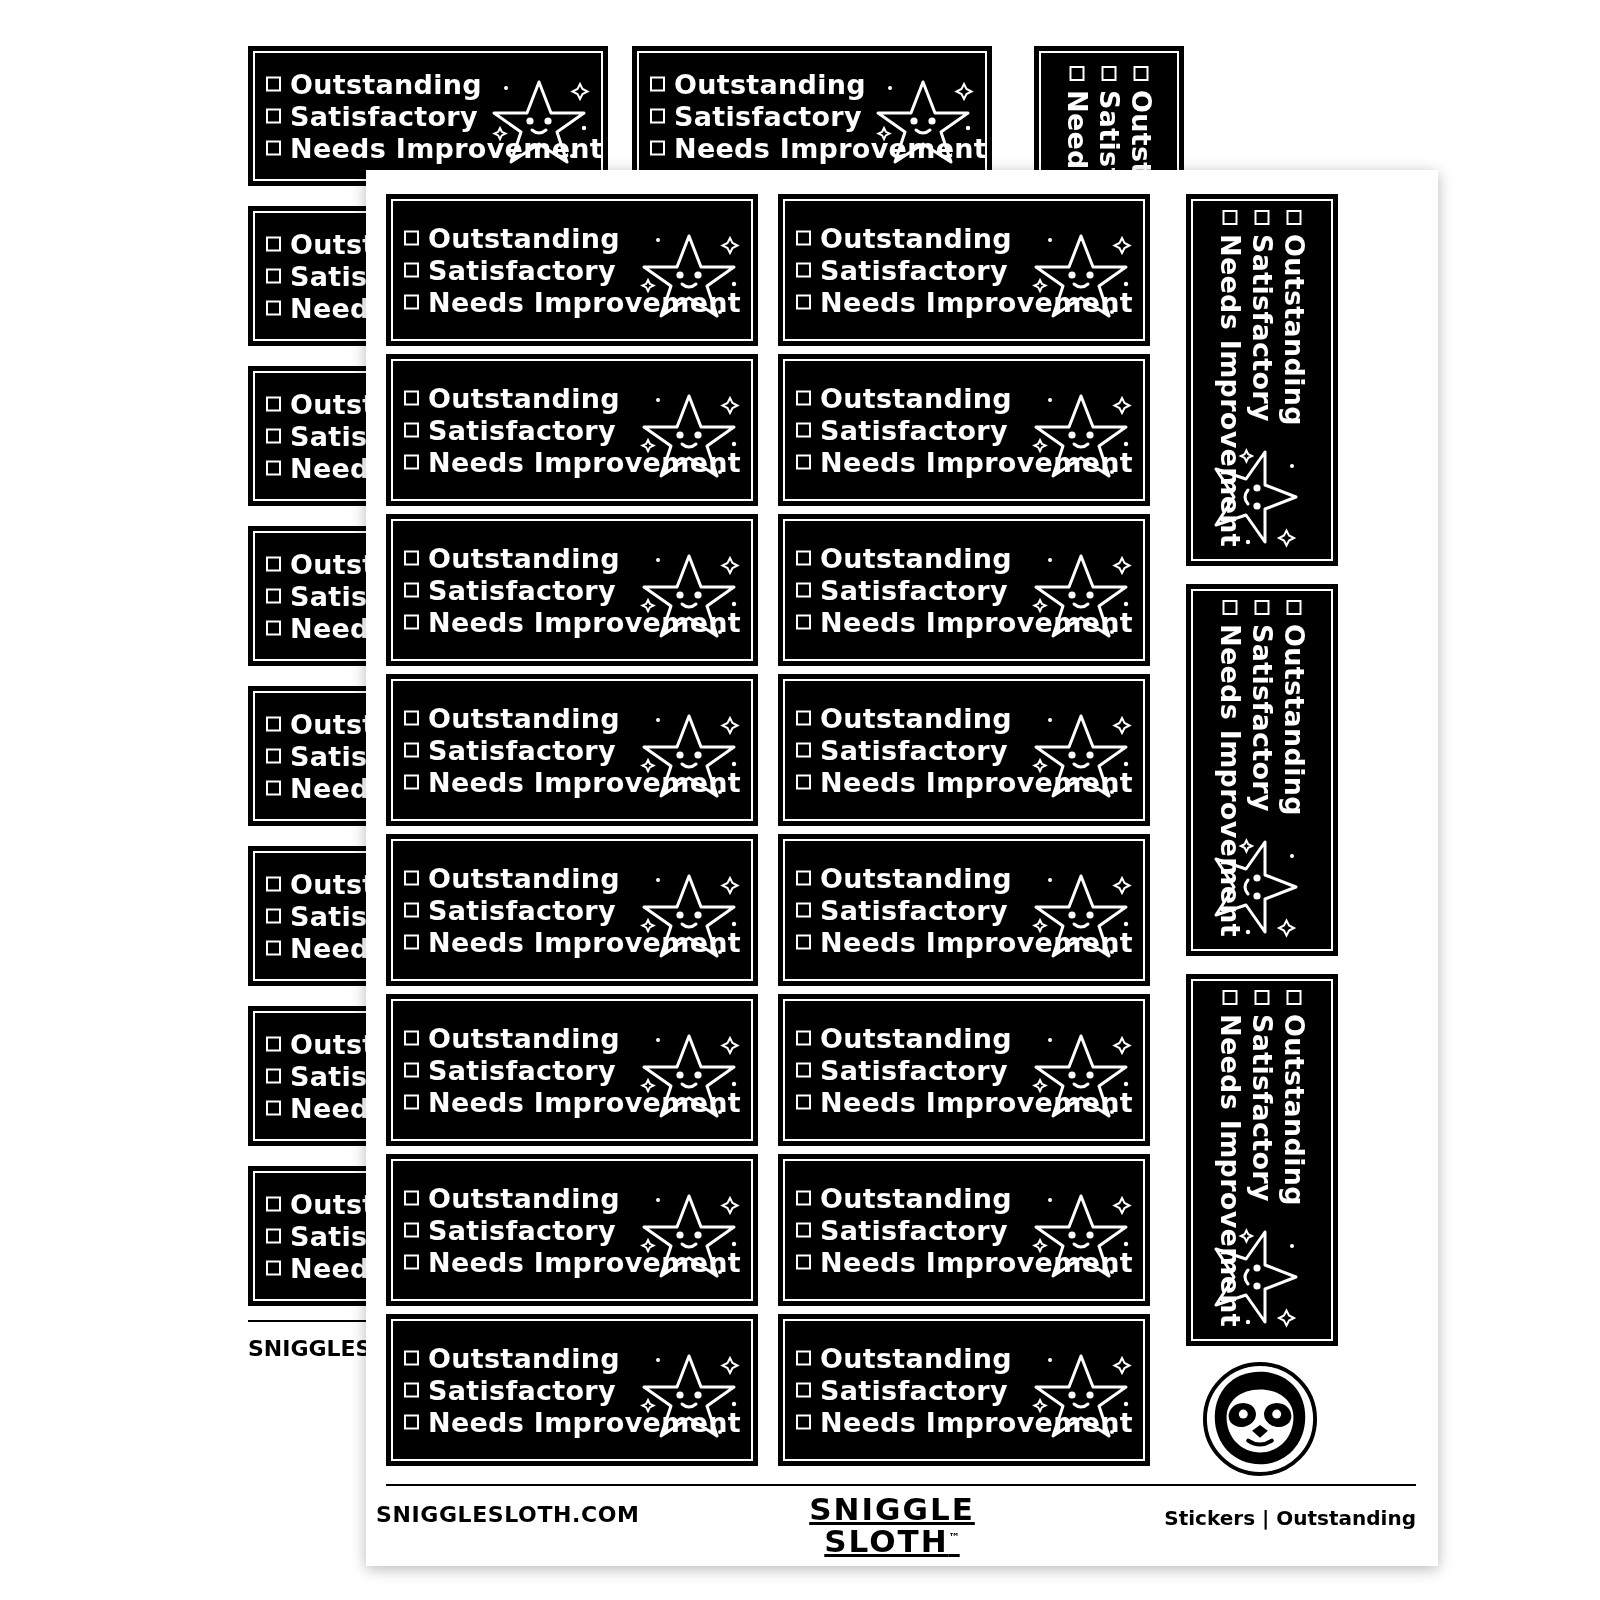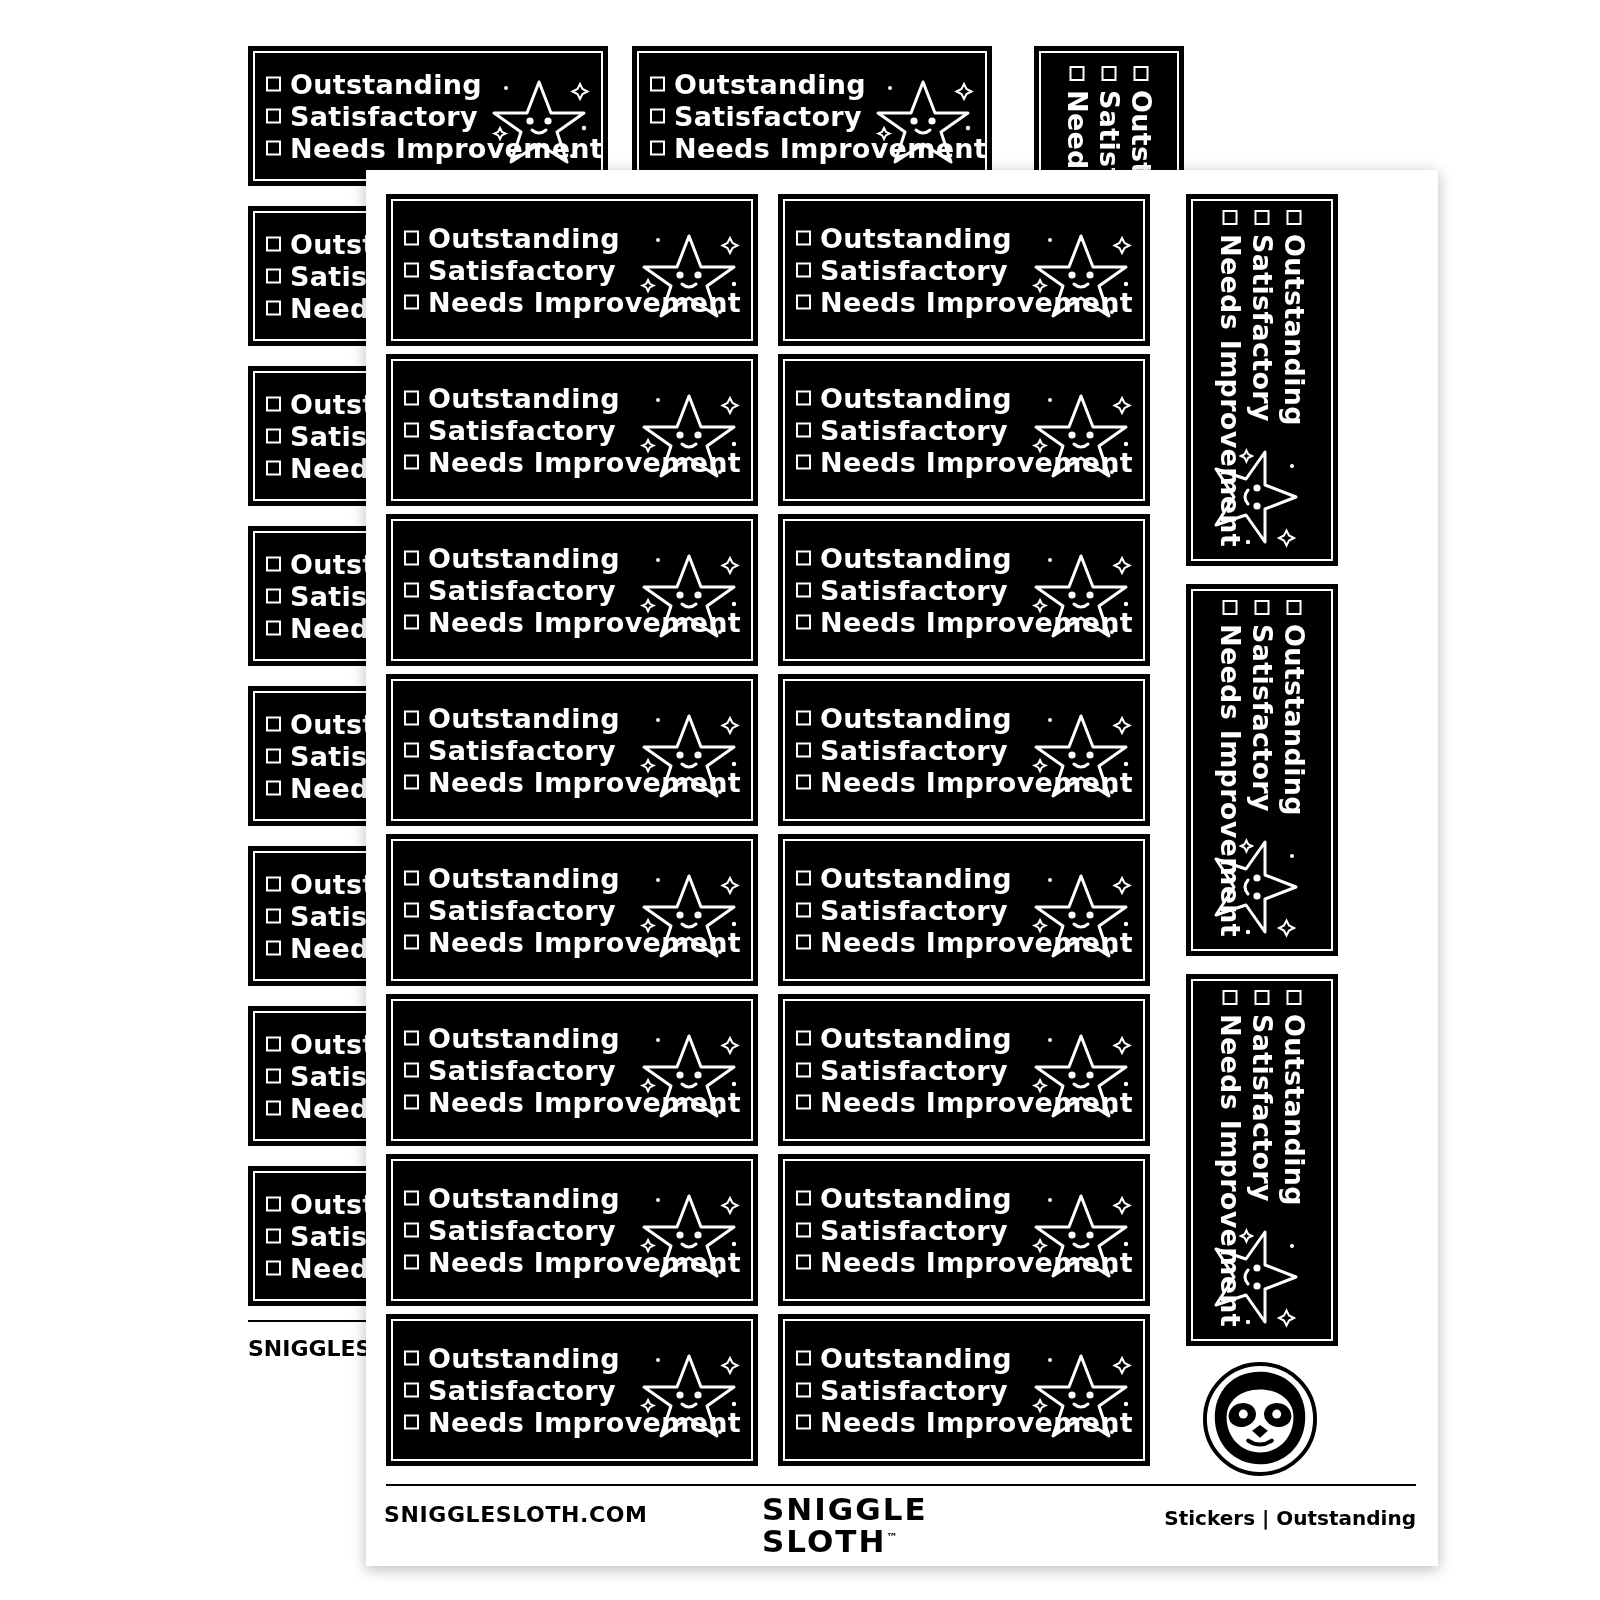--- a/index.html
+++ b/index.html
@@ -104,24 +104,26 @@
   }
   .footer-text {
     position: absolute;
     font-family: "DejaVu Sans", sans-serif;
     font-weight: bold;
     color: #000000;
     white-space: nowrap;
   }
   .brand {
     position: absolute;
+    text-align: center;
     font-family: "DejaVu Sans", sans-serif;
     font-weight: bold;
     color: #000000;
     line-height: 1.02;
+    text-decoration: underline;
   }
   .brand .b1 { font-size: 31px; letter-spacing: 2px; }
   .brand .b2 { font-size: 31px; letter-spacing: 2px; }
   .tm { font-size: 11px; vertical-align: super; letter-spacing: 0; }
 
   .sloth-logo {
     position: absolute;
     width: 118px;
     height: 118px;
   }
@@ -951,21 +953,21 @@
         <ellipse cx="42" cy="56" rx="14" ry="12" transform="rotate(-14 42 56)" fill="#000"></ellipse>
         <ellipse cx="78" cy="56" rx="14" ry="12" transform="rotate(14 78 56)" fill="#000"></ellipse>
         <circle cx="43" cy="55" r="4.6" fill="#fff"></circle>
         <circle cx="77" cy="55" r="4.6" fill="#fff"></circle>
         <path d="M60 66 l8 6 -8 7 -8 -7 Z" fill="#000"></path>
         <path d="M48 82 Q60 90 72 82" fill="none" stroke="#000" stroke-width="4" stroke-linecap="round"></path>
       </svg>
     </div>
 
     <div class="footer-rule" style="left:20px;top:1314px;width:1030px;"></div>
-    <div class="footer-text" style="left:18px;top:1332px;font-size:22px;letter-spacing:0.6px;text-align:right;">SNIGGLESLOTH.COM</div>
+    <div class="footer-text" style="left:10px;top:1332px;font-size:22px;letter-spacing:0.6px;text-align:right;">SNIGGLESLOTH.COM</div>
 
     <div class="brand" style="left:396px;top:1324px;width:260px;">
       <div class="b1">SNIGGLE</div>
       <div class="b2"><span>SLOTH</span><span class="tm">™</span></div>
     </div>
 
     <div class="footer-text" style="right:22px;top:1336px;font-size:20px;">Stickers  |  Outstanding</div>
   </div>
 
 </div>

